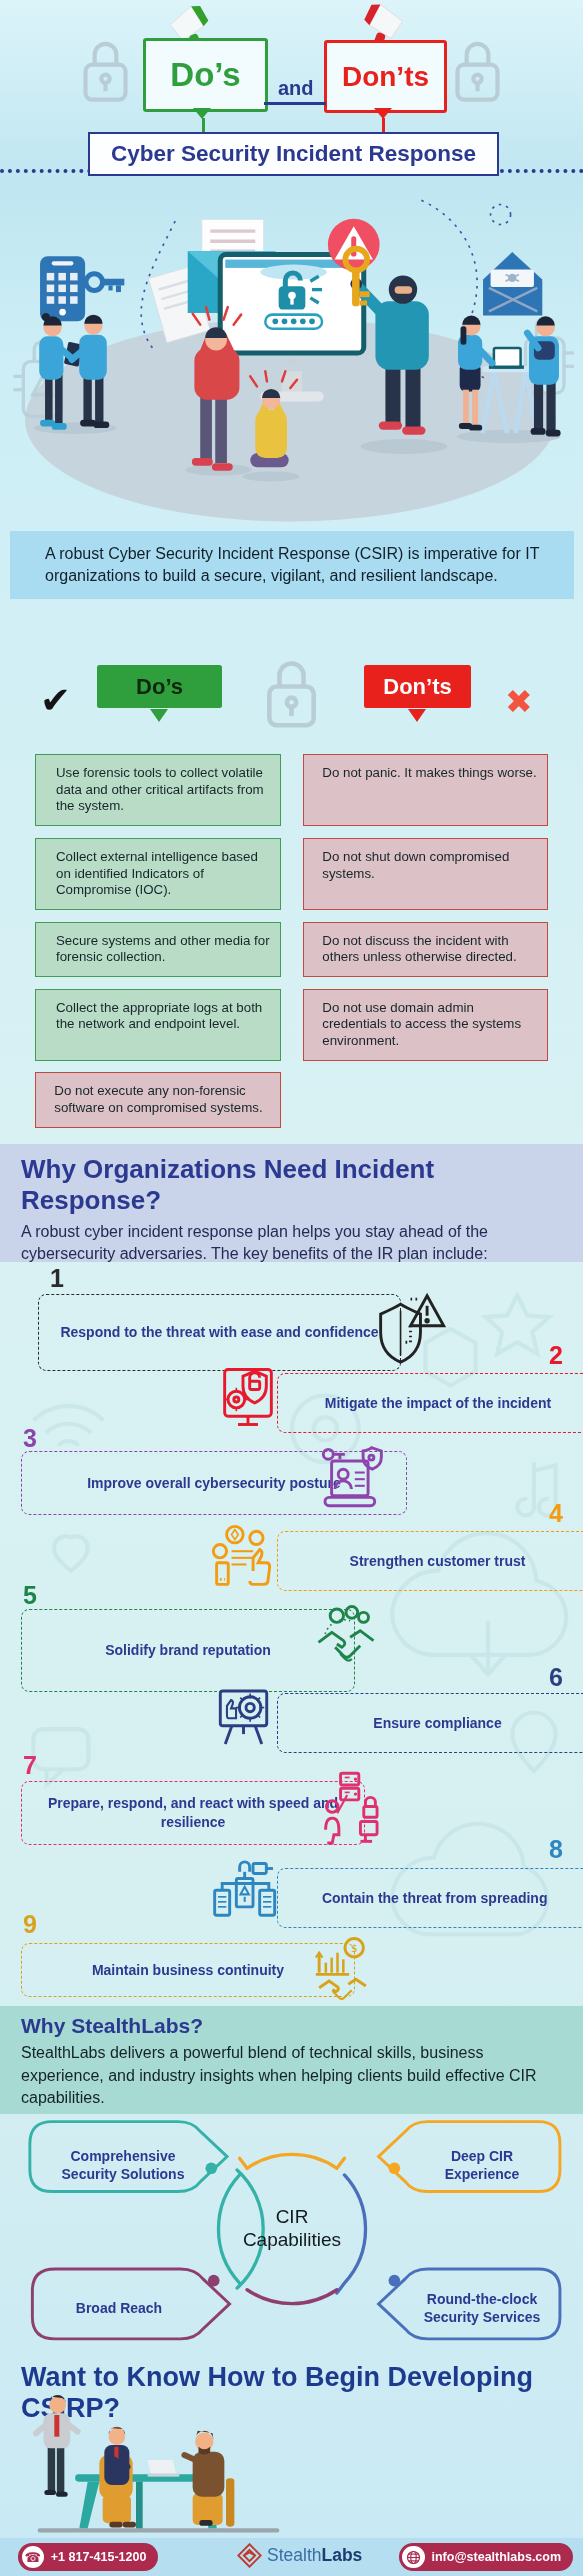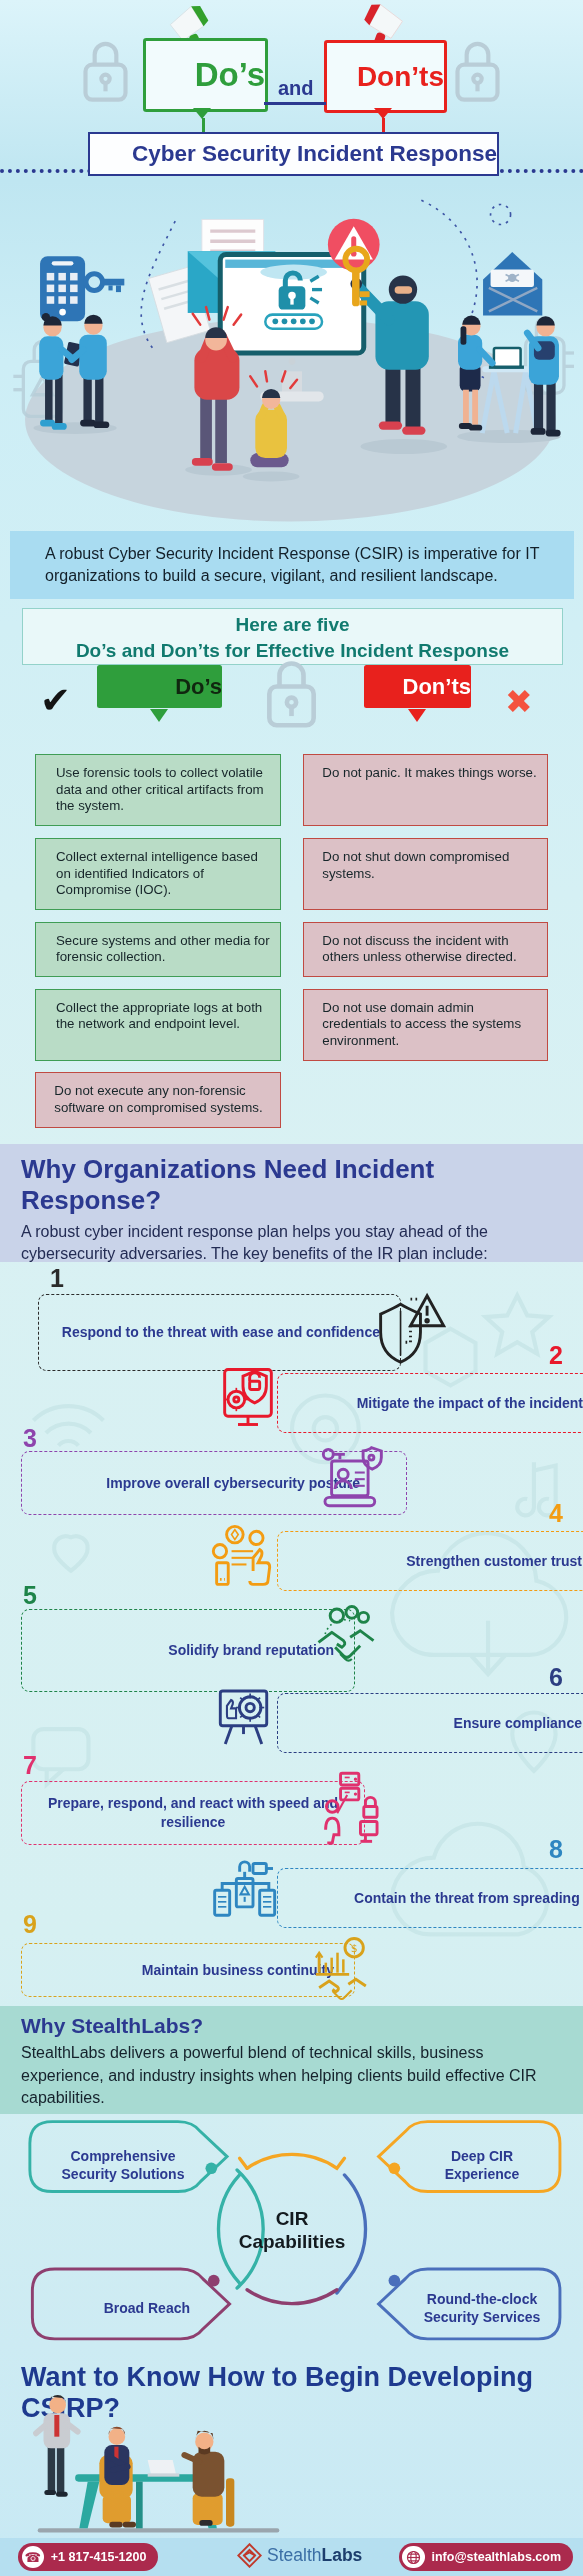--- a/index.html
+++ b/index.html
@@ -1,19 +1,19 @@
 <!DOCTYPE html>
 <html style="font-size:13.3px"><head>
 <meta charset="utf-8">
 <style>
   html,body{margin:0;padding:0;background:#e8f4f8;font-family:"Liberation Sans","DejaVu Sans",sans-serif;}
   #page{position:relative;width:584px;height:2576px;margin:0 auto;overflow:hidden;
     background:linear-gradient(180deg,#dcf4fa 0%,#bfe6f1 7%,#cdeef6 14%,#d9f1f3 45%,#d6f0f2 75%,#cdebf3 91%,#c8e9f4 100%);}
   .abs{position:absolute;}
-  .ctr{display:flex;align-items:center;justify-content:flex-end;text-align:center;}
+  .ctr{display:flex;align-items:center;justify-content:center;text-align:center;}
   
   .bubble{border-radius:3.3px;font-weight:bold;}
   .dos-box{border:3.3px solid #2f9e3c;background:#f2fbfd;color:#2f9e3c;font-size:33px;}
   .donts-box{border:3.3px solid #e8211d;background:#f2fbfd;color:#e8211d;font-size:28px;}
   .and-lbl{color:#2b3990;font-weight:bold;font-size:20px;}
   .tail{width:0;height:0;border-left:9.2px solid transparent;border-right:9.2px solid transparent;}
   .title-box{border:2.5px solid #2b3990;background:#fdfeff;color:#2b3990;font-weight:bold;font-size:22.5px;}
   .dotline{border-top:4.2px dotted #2b3990;}
   
   .intro-box{background:#a9dcf1;color:#13202a;font-size:16px;line-height:22.5px;padding:11.7px 16.7px 11.7px 35px;}
@@ -29,21 +29,21 @@
   .teal-band{background:#a7dad2;}
   .band-title{color:#2b3990;font-weight:bold;font-size:26px;}
   .band-body{color:#232c54;font-size:16px;line-height:22px;}
   .dark-body{color:#15222c;font-size:16px;line-height:22.5px;}
   
   .bnum{font-size:25px;font-weight:bold;}
   .bbox{border:1.7px dashed #444;border-radius:8.3px;color:#2b3990;font-weight:bold;font-size:14px;line-height:19px;}
   .wm{opacity:.55;}
   
   .cap-lbl{color:#2b3990;font-weight:bold;font-size:14px;line-height:18.3px;}
-  .cir-lbl{color:#131a1f;font-weight:bold;font-size:19px;line-height:23px;}
+  .cir-lbl{color:#131a1f;font-weight:normal;font-size:19px;line-height:23px;}
   
   .cta-title{color:#1e3a8f;font-weight:bold;font-size:27px;}
   .btn{background:#2e3192;border-radius:17.5px;color:#fff;font-weight:bold;font-size:14px;
        box-shadow:3.3px 4.2px 0 rgba(20,22,60,.55);display:flex;align-items:center;justify-content:center;gap:7.5px;cursor:pointer;}
   .footer-bar{background:#b5dff0;}
   .pill{background:#ab2a4d;border-radius:14px;color:#fff;font-weight:bold;font-size:12.5px;
         display:flex;align-items:center;gap:6.7px;padding:0 11.7px 0 3.3px;cursor:pointer;}
   .pill .disc{width:22.5px;height:22.5px;border-radius:50%;background:#fff;color:#ab2a4d;
         display:flex;align-items:center;justify-content:center;font-size:13.3px;flex:0 0 22.5px;}
   .logo-txt{font-size:17.5px;color:#3b6ea5;}
@@ -295,24 +295,20 @@
     <rect x="640" y="204" width="25" height="22" rx="6" fill="#27406e"></rect>
     <circle cx="654" cy="187" r="11" fill="#f0b292"></circle>
       <path d="M643 185 a11 11 0 0 1 22 0 z" fill="#1d2638"></path>
     <line x1="645" y1="212" x2="632" y2="194" stroke="#3ba4d8" stroke-width="8" stroke-linecap="round"></line>
   </svg>
 
   <div class="abs intro-box" style="left:10px;top:531px;width:512px;height:45px;">
     <span>A robust Cyber Security Incident Response (CSIR) is imperative for IT organizations to build a secure, vigilant, and resilient landscape.</span>
   </div>
 
-  <div class="abs five-box ctr" style="left:22px;top:608px;width:539px;height:55px;flex-direction:column;">
-    <span>Here are five</span>
-    <span>Do’s and Don’ts for Effective Incident Response</span>
-  </div>
 
   <span class="abs" style="left:40px;top:679px;font-size:37px;color:#141414;font-weight:bold;">✔</span>
   <div class="abs ctr" style="left:97px;top:665px;width:125px;height:43px;background:#2f9e3c;border-radius:2.5px;">
     <span class="bubble-lbl" style="color:#10270f;">Do’s</span>
   </div>
   <div class="abs tail" style="left:150px;top:709px;border-top:13.3px solid #2f9e3c;"></div>
   <span class="abs" style="left:265px;top:657px;">
     <svg width="53" height="72" viewBox="0 0 54 78" fill="none" stroke="#b9cdd7" stroke-width="5">
       <path d="M14 32 v-12 a13 13 0 0 1 26 0 v12"></path>
         <rect x="3" y="32" width="48" height="42" rx="8"></rect>

